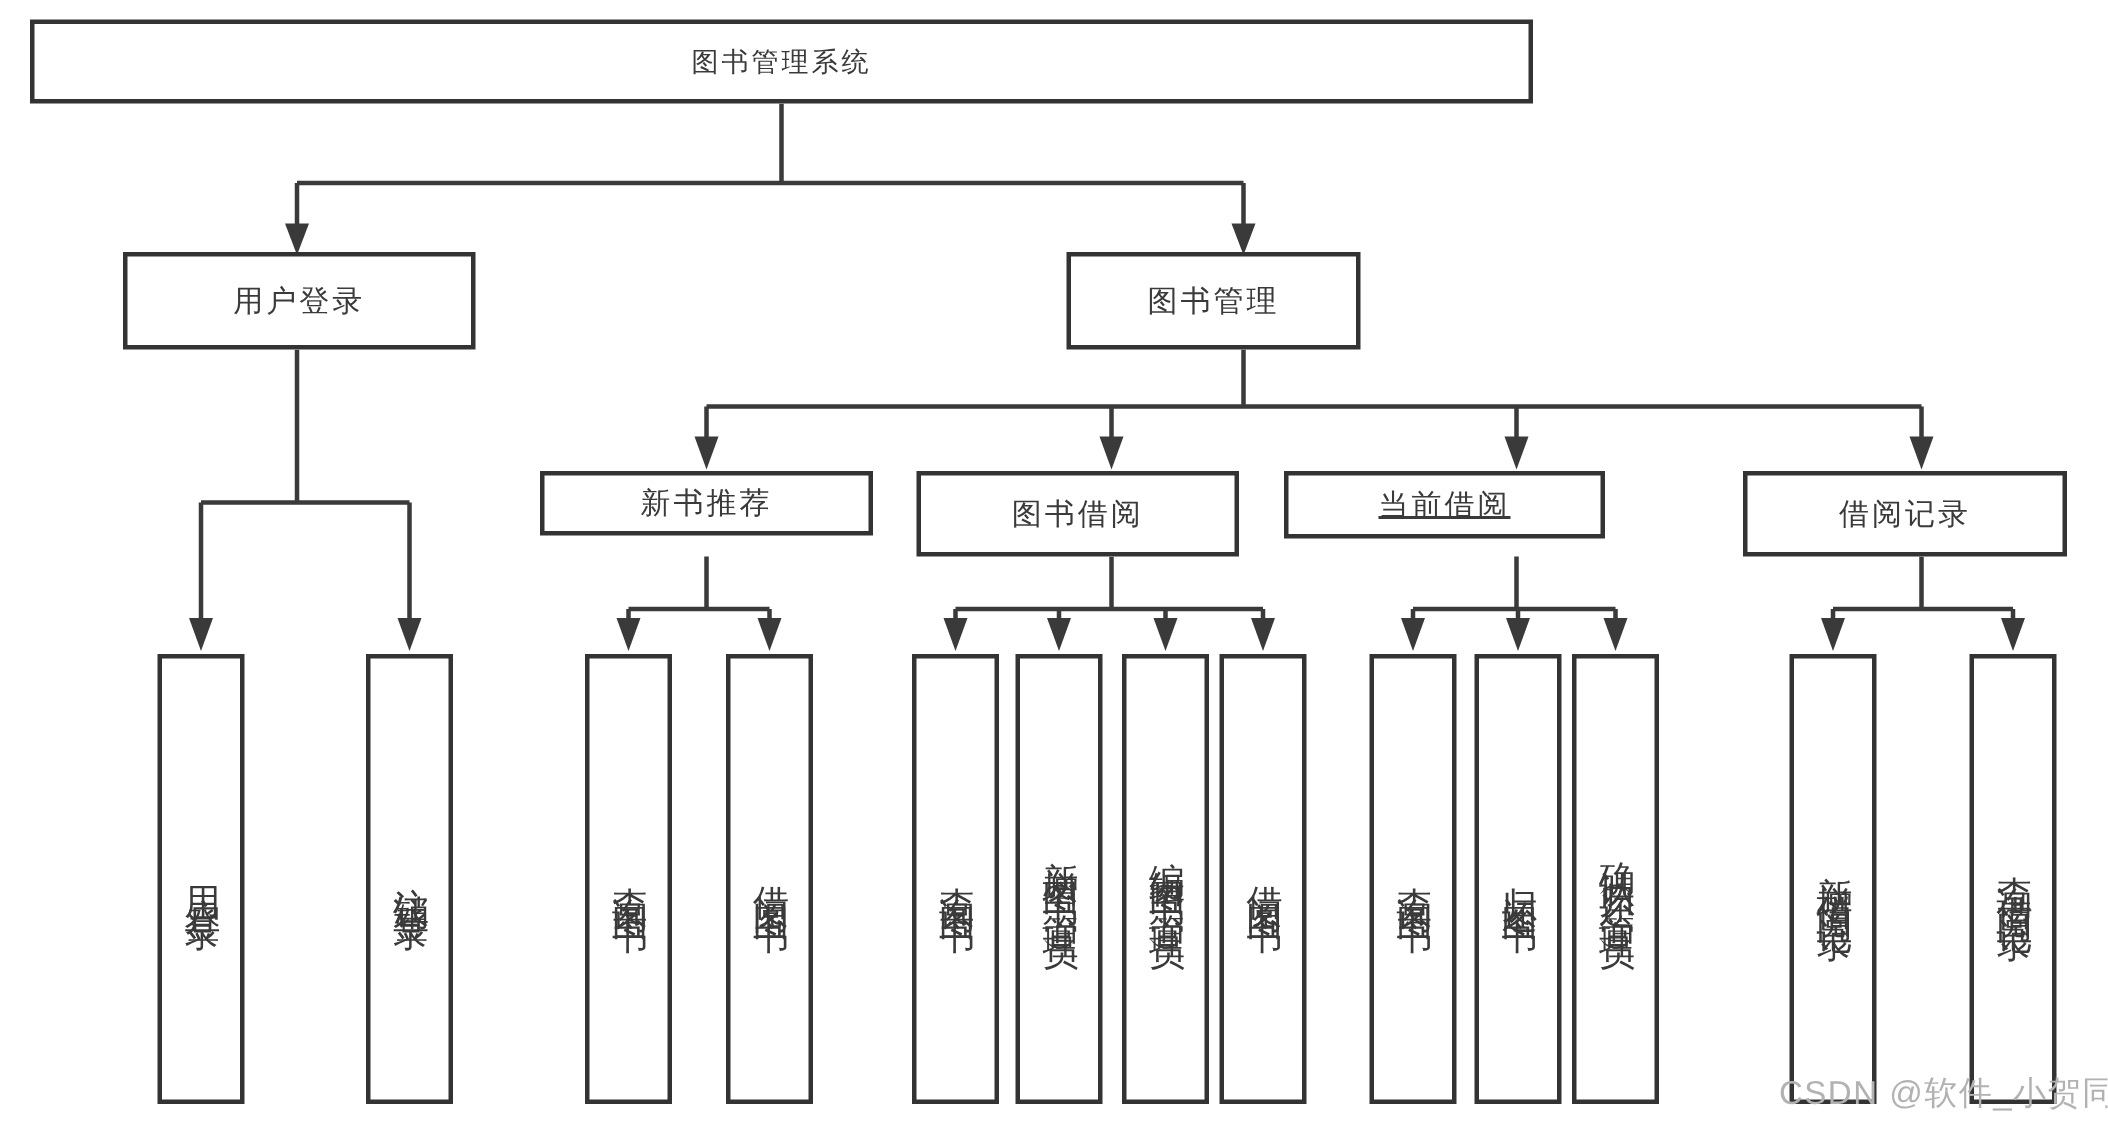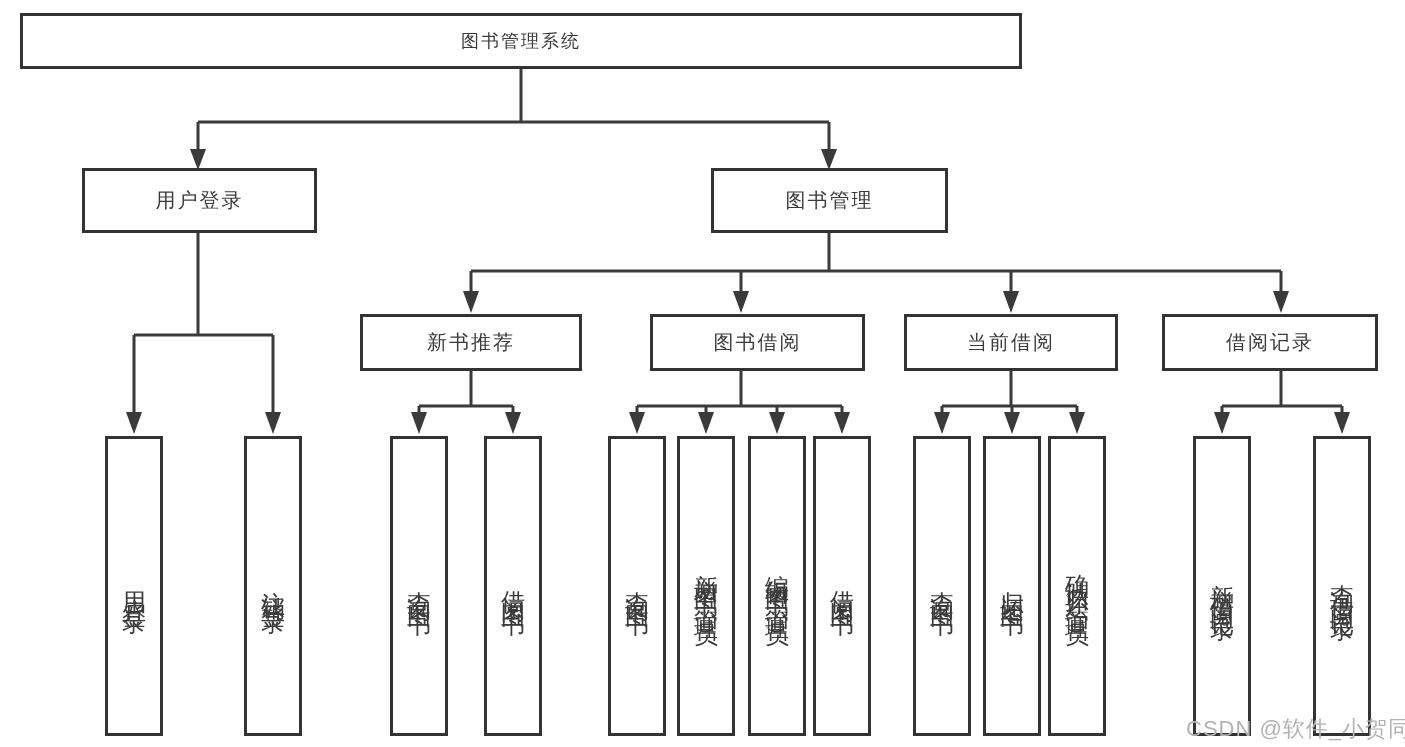--- a/index.html
+++ b/index.html
@@ -111,31 +111,31 @@
     </g>
   </svg>
 
   <div class="hbox root" style="left:20px; top:13px; width:1002px; height:56px;">
     <span>图书管理系统</span>
   </div>
 
   <div class="hbox" style="left:82px; top:168px; width:235px; height:65px;">
     <span>用户登录</span>
   </div>
-  <div class="hbox" style="left:711px; top:168px; width:237px; height:65px;">
+  <div class="hbox" style="left:711px; top:168px; width:196px; height:65px;">
     <span>图书管理</span>
   </div>
 
-  <div class="hbox" style="left:360px; top:314px; width:222px; height:57px;">
+  <div class="hbox" style="left:360px; top:314px; width:222px; height:43px;">
     <span>新书推荐</span>
   </div>
-  <div class="hbox" style="left:650px; top:314px; width:215px; height:57px;">
+  <div class="hbox" style="left:611px; top:314px; width:215px; height:57px;">
     <span>图书借阅</span>
   </div>
-  <div class="hbox" style="left:904px; top:314px; width:214px; height:57px;">
+  <div class="hbox" style="left:856px; top:314px; width:214px; height:45px;text-decoration:underline;">
     <span>当前借阅</span>
   </div>
   <div class="hbox" style="left:1162px; top:314px; width:216px; height:57px;">
     <span>借阅记录</span>
   </div>
 
   <div class="vbox" style="left:105px;">
     <span class="vtext">用户登录</span>
   </div>
   <div class="vbox" style="left:244px;">

